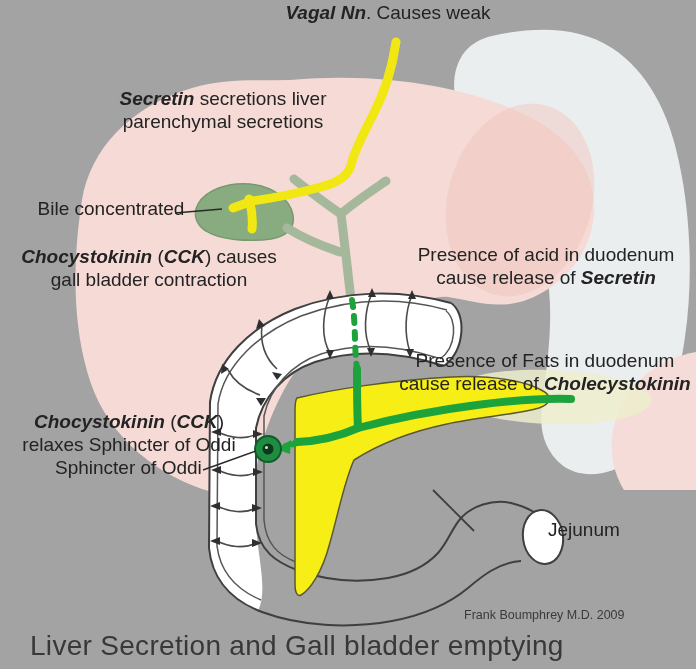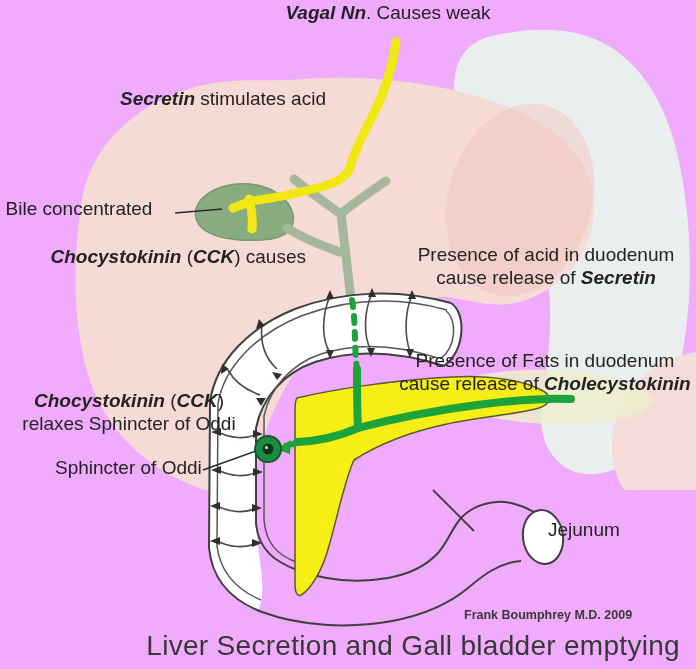--- a/index.html
+++ b/index.html
@@ -1,31 +1,31 @@
 <!DOCTYPE html>
 <html><head>
 <meta charset="utf-8">
 <style>
   html,body{margin:0;padding:0;background:#fff;}
-  #stage{position:relative;width:696px;height:669px;background:#f0abfc;overflow:hidden;
+  #stage{position:relative;width:696px;height:669px;background:#a3a3a3;overflow:hidden;
          font-family:"Liberation Sans",sans-serif;}
   #stage svg{position:absolute;left:0;top:0;}
   .lbl{position:absolute;font-size:19px;line-height:23px;color:#232323;text-align:center;z-index:5;}
   .bi{font-weight:700;font-style:italic;}
   #vagal{left:255px;top:1px;width:266px;}
   #secretinLbl{left:90px;top:87px;width:266px;}
-  #bileLbl{left:0px;top:197px;width:158px;}
-  #cckCauses{left:16px;top:245px;width:290px;text-align:right;}
+  #bileLbl{left:0px;top:197px;width:158px;padding-left:32px;}
+  #cckCauses{left:4px;top:245px;width:290px;}
   #acidLbl{left:396px;top:243px;width:300px;}
   #fatsLbl{left:394px;top:349px;width:302px;}
-  #cckRelaxes{left:6px;top:389px;width:246px;}
+  #cckRelaxes{left:6px;top:410px;width:246px;}
   #sphincterLbl{left:55px;top:456px;text-align:center;white-space:nowrap;}
   #jejunumLbl{left:548px;top:518px;text-align:center;white-space:nowrap;}
-  #credit{left:464px;top:608px;font-size:12.5px;line-height:15px;color:#3a3a3a;text-align:left;white-space:nowrap;font-weight:bold;}
-  #pageTitle{left:30px;top:629px;width:650px;font-size:28px;line-height:34px;color:#383838;text-align:right;letter-spacing:0.3px;}
+  #credit{left:464px;top:608px;font-size:12.5px;line-height:15px;color:#3a3a3a;text-align:left;white-space:nowrap;}
+  #pageTitle{left:30px;top:629px;width:650px;font-size:28px;line-height:34px;color:#383838;text-align:left;letter-spacing:0.3px;}
 </style>
 </head>
 <body>
 
 <div id="stage">
 
   <svg width="696" height="669" viewBox="0 0 696 669">
 
     <path fill="#ebeeee" d="M455,100 C450,62 466,42 492,36 C532,27 577,25 612,48 C647,71 669,112 679,162
          C691,217 693,282 685,337 C677,394 660,436 632,459 C610,477 580,479 562,465
@@ -129,29 +129,31 @@
 
     <line x1="175" y1="213" x2="222" y2="209" stroke="#2a2a2a" stroke-width="1.6"></line>
     <line x1="203" y1="470" x2="256" y2="451" stroke="#2a2a2a" stroke-width="1.6"></line>
   </svg>
 
   <div class="lbl" id="vagal">
     <span class="bi">Vagal Nn</span><span>. Causes weak</span><br>
   </div>
 
   <div class="lbl" id="secretinLbl">
-    <span class="bi">Secretin</span><span> stimulates acid</span><br>
+    <span class="bi">Secretin</span><span> secretions liver</span><br>
+    <span>parenchymal secretions</span>
   </div>
 
   <div class="lbl" id="bileLbl">
     <span>Bile concentrated</span><br>
   </div>
 
   <div class="lbl" id="cckCauses">
     <span class="bi">Chocystokinin</span><span> (</span><span class="bi">CCK</span><span>) causes</span><br>
+    <span>gall bladder contraction</span>
   </div>
 
   <div class="lbl" id="fatsLbl">
     <span>Presence of Fats in duodenum</span><br>
     <span>cause release of </span><span class="bi">Cholecystokinin</span>
   </div>
 
   <div class="lbl" id="acidLbl">
     <span>Presence of acid in duodenum</span><br>
     <span>cause release of </span><span class="bi">Secretin</span>

